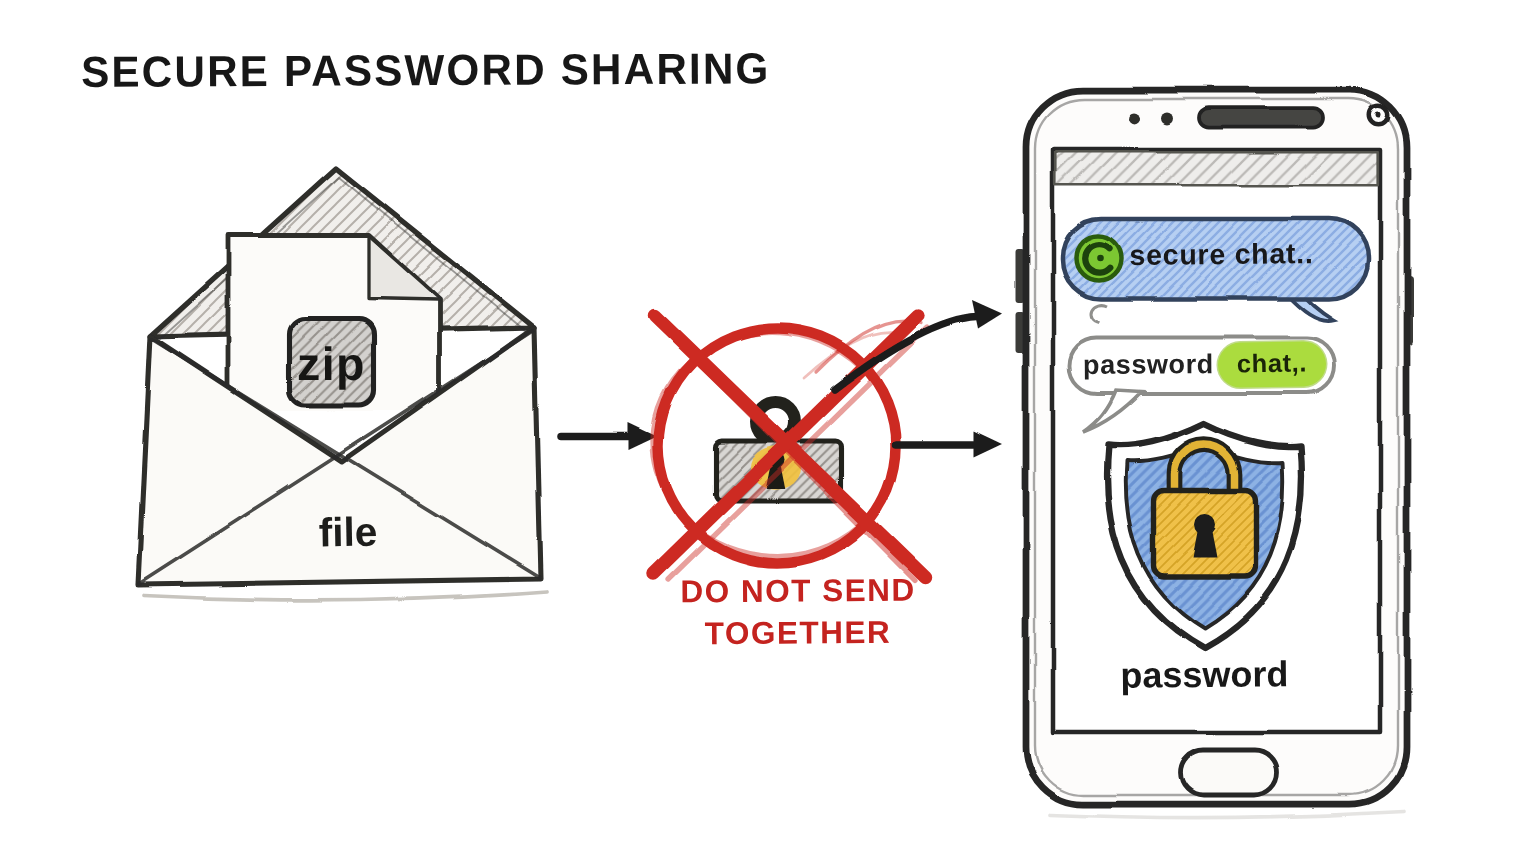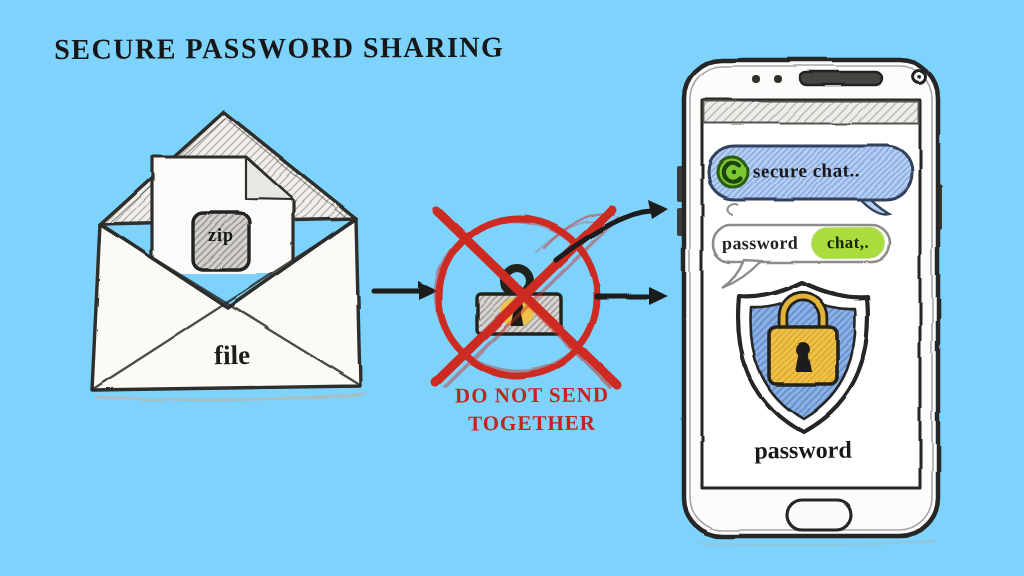--- a/index.html
+++ b/index.html
@@ -1,29 +1,29 @@
 <!DOCTYPE html>
 <html><head>
 <meta charset="utf-8">
 <style>
   html,body{margin:0;padding:0;background:#e9e7e3;}
   #stage{
     position:relative;width:1024px;height:576px;overflow:hidden;
-    background:#7dd3fc;
-    font-family:Liberation Serif, serif;
+    background:#ffffff;
+    font-family:Liberation Sans, sans-serif;
   }
   #sketch{position:absolute;left:0;top:0;}
   .txt{position:absolute;color:#1b1b1b;white-space:nowrap;z-index:5;}
   .title{
     left:54px;top:33px;font-size:29px;font-weight:700;letter-spacing:1.5px;
     color:#171717;transform:scaleX(.97) rotate(-.3deg);transform-origin:left top;
   }
   .zip-label{
     left:193px;top:225px;width:56px;text-align:center;
-    font-size:18px;font-weight:700;letter-spacing:1px;color:#161614;
+    font-size:31px;font-weight:700;letter-spacing:1px;color:#161614;
   }
   .file-label{
     left:182px;top:340px;width:100px;text-align:center;
     font-size:27px;font-weight:600;transform:rotate(-1deg);color:#1d1d1b;
   }
   .warn{
     left:437px;width:190px;text-align:center;font-size:21px;font-weight:700;
     letter-spacing:1px;color:#c4231f;transform:rotate(-.4deg);
   }
   .warn1{top:383px;}

